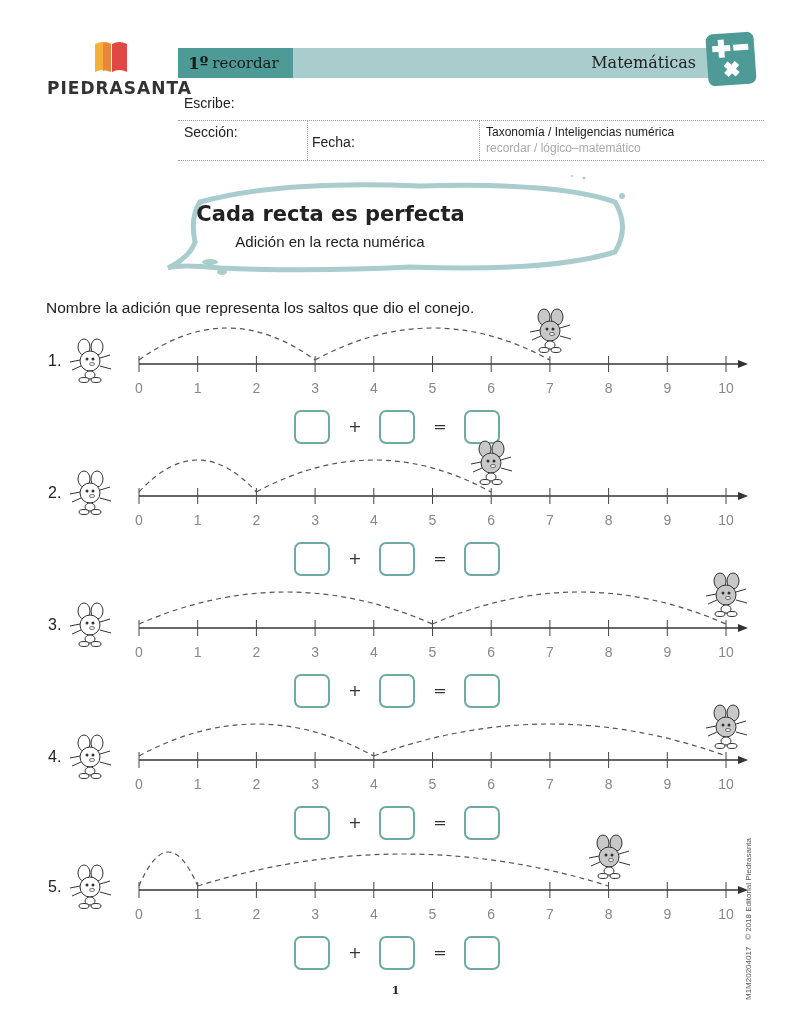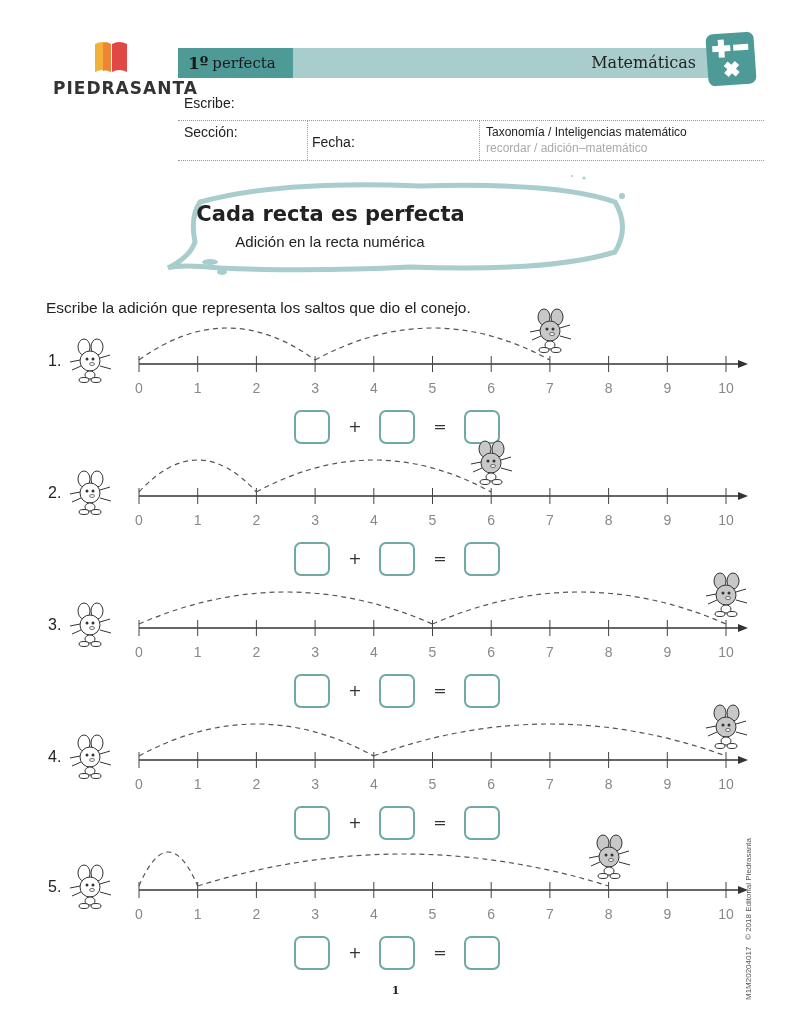--- a/index.html
+++ b/index.html
@@ -1,18 +1,18 @@
 <!DOCTYPE html>
 <html><head>
 <meta charset="utf-8">
 <style>
   html,body{margin:0;padding:0;background:#fff;}
   body{width:791px;height:1024px;position:relative;overflow:hidden;font-family:"DejaVu Sans","Liberation Sans",sans-serif;color:#222;}
   .abs{position:absolute;}
-  .logo-word{left:47px;top:78px;font-size:17px;font-weight:bold;letter-spacing:1px;color:#333;font-family:"DejaVu Sans",sans-serif;margin-left:6px;}
+  .logo-word{left:47px;top:78px;font-size:17px;font-weight:bold;letter-spacing:1px;color:#333;font-family:"DejaVu Sans",sans-serif;}
   .grade-band{left:178px;top:48px;width:556px;height:30px;background:#a9cccc;}
   .grade-box{left:178px;top:48px;width:115px;height:30px;background:#4e9a96;display:flex;align-items:center;padding-left:10px;box-sizing:border-box;font-family:"DejaVu Serif",serif;font-size:15px;color:#1a1a1a;}
   .grade-box b{font-size:17px;margin-right:4px;}
   .subject{right:95px;top:53px;font-family:"DejaVu Serif",serif;font-size:16px;color:#222;}
   .subj-icon{left:707px;top:33px;width:48px;height:52px;background:#4e9a96;border-radius:7px;transform:rotate(-4deg);}
   .field{font-family:"Liberation Sans",sans-serif;font-size:14px;color:#222;}
   .dotline{border-top:1px dotted #999;}
   .vdot{border-left:1px dotted #999;}
   .title{left:0;width:661px;top:202px;text-align:center;font-size:21px;font-weight:bold;color:#222;}
   .subtitle{left:0;width:660px;top:233px;text-align:center;font-size:15px;color:#222;font-family:"Liberation Sans",sans-serif;}
@@ -32,21 +32,21 @@
     <path d="M2 4 Q10 0 17 4 L17 32 Q10 28 2 32 Z" fill="#f2b23a"></path>
     <path d="M10 3 Q14 1 18 4 L18 32 Q14 29 10 31 Z" fill="#ee8434"></path>
     <path d="M19 4 Q26 0 34 4 L34 32 Q26 28 19 32 Z" fill="#e04846"></path>
   </svg>
 </div>
 <div class="abs logo-word">PIEDRASANTA</div>
 
 <div class="abs grade-band"></div>
 <div class="abs grade-box">
   <b>1º</b>
-  <span>perfecta</span>
+  <span>recordar</span>
 </div>
 <div class="abs subject">Matemáticas</div>
 <div class="abs subj-icon">
   <svg width="48" height="52" viewBox="0 0 48 52">
     <rect x="6" y="12" width="18" height="6" fill="#fff"></rect>
     <rect x="12" y="6" width="6" height="18" fill="#fff"></rect>
     <rect x="27" y="12" width="15" height="6" fill="#fff"></rect>
     <g transform="translate(24,36) rotate(45)">
         <rect x="-8" y="-3" width="16" height="6" fill="#fff"></rect>
         <rect x="-3" y="-8" width="6" height="16" fill="#fff"></rect>
@@ -56,36 +56,36 @@
 
 <div class="abs field" style="left:184px;top:95px;">Escribe:</div>
 <div class="abs" style="left:250px;top:90px;width:514px;height:28px;"></div>
 <div class="abs dotline" style="left:178px;top:120px;width:586px;"></div>
 <div class="abs field" style="left:184px;top:124px;">Sección:</div>
 <div class="abs" style="left:244px;top:124px;width:60px;height:34px;"></div>
 <div class="abs vdot" style="left:307px;top:121px;height:39px;"></div>
 <div class="abs field" style="left:312px;top:134px;text-align:right;">Fecha:</div>
 <div class="abs" style="left:360px;top:124px;width:115px;height:34px;"></div>
 <div class="abs vdot" style="left:479px;top:121px;height:39px;"></div>
-<div class="abs" style="left:486px;top:125px;font-size:12px;font-family:'Liberation Sans',sans-serif;color:#222;">Taxonomía / Inteligencias matemático</div>
-<div class="abs" style="left:486px;top:141px;font-size:12px;font-family:'Liberation Sans',sans-serif;color:#aaa;">recordar / adición–matemático</div>
+<div class="abs" style="left:486px;top:125px;font-size:12px;font-family:'Liberation Sans',sans-serif;color:#222;">Taxonomía / Inteligencias numérica</div>
+<div class="abs" style="left:486px;top:141px;font-size:12px;font-family:'Liberation Sans',sans-serif;color:#aaa;">recordar / lógico–matemático</div>
 <div class="abs dotline" style="left:178px;top:160px;width:586px;"></div>
 
 <svg class="abs" style="left:160px;top:172px;" width="480" height="110" viewBox="0 0 480 110">
   <path d="M40 30 Q120 8 260 14 Q400 10 455 30 Q470 55 455 80 Q390 100 250 95 Q150 100 60 96 Q20 92 8 96 Q30 85 35 70 Q30 45 40 30 Z" fill="none" stroke="#a9cccc" stroke-width="5"></path>
   <ellipse cx="50" cy="90" rx="8" ry="3" fill="#a9cccc"></ellipse>
   <ellipse cx="62" cy="100" rx="5" ry="3" fill="#a9cccc"></ellipse>
   <circle cx="462" cy="24" r="3" fill="#a9cccc"></circle>
   <circle cx="424" cy="6" r="1.5" fill="#a9cccc"></circle>
   <circle cx="412" cy="4" r="1" fill="#a9cccc"></circle>
 </svg>
 <div class="abs title">Cada recta es perfecta</div>
 <div class="abs subtitle">Adición en la recta numérica</div>
 
-<div class="abs instr">Escribe la adición que representa los saltos que dio el conejo.</div>
+<div class="abs instr">Nombre la adición que representa los saltos que dio el conejo.</div>
 
 <div id="exercises">
     <div>
       <div class="abs exnum" style="left:48px;top:352px;">1.</div>
     <svg class="abs" style="left:68px;top:338px;" width="46" height="46" viewBox="0 0 46 46">
       <ellipse cx="16" cy="9" rx="6" ry="8" fill="#fff" stroke="#333" stroke-width="1"></ellipse>
       <ellipse cx="29" cy="9" rx="6" ry="8" fill="#fff" stroke="#333" stroke-width="1"></ellipse>
       <circle cx="22" cy="23" r="10" fill="#fff" stroke="#333" stroke-width="1"></circle>
       <circle cx="19" cy="21" r="1.5" fill="#333"></circle>
         <circle cx="25" cy="21" r="1.5" fill="#333"></circle>

